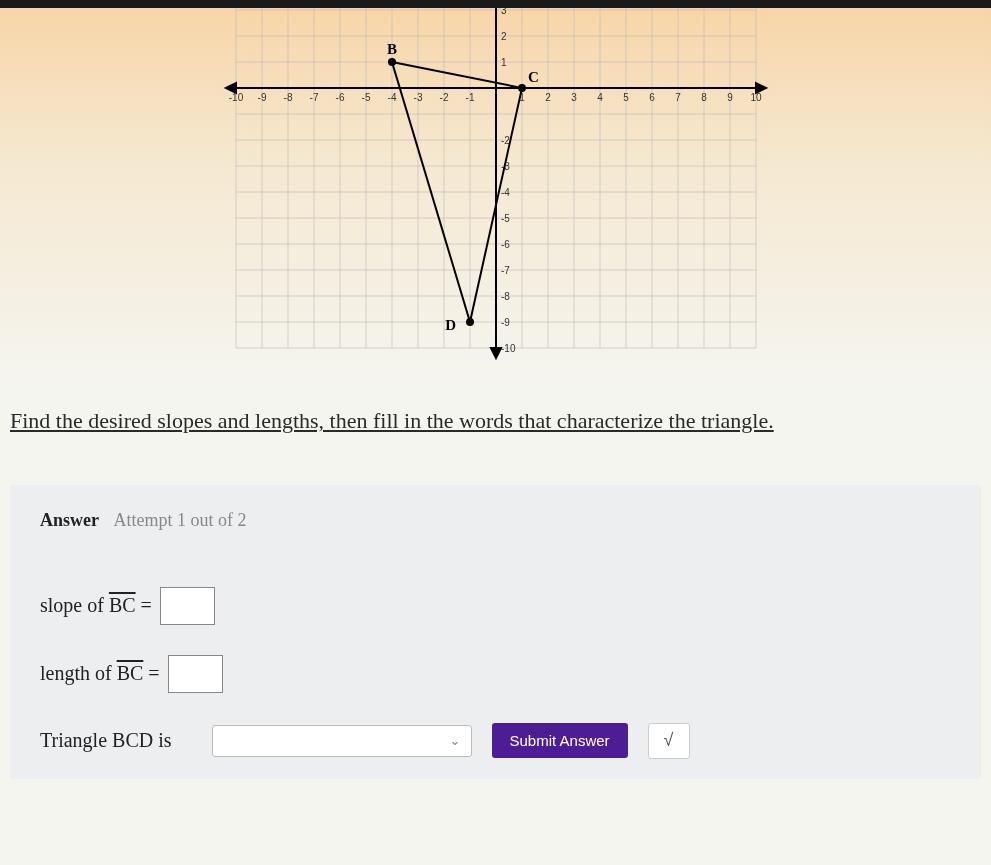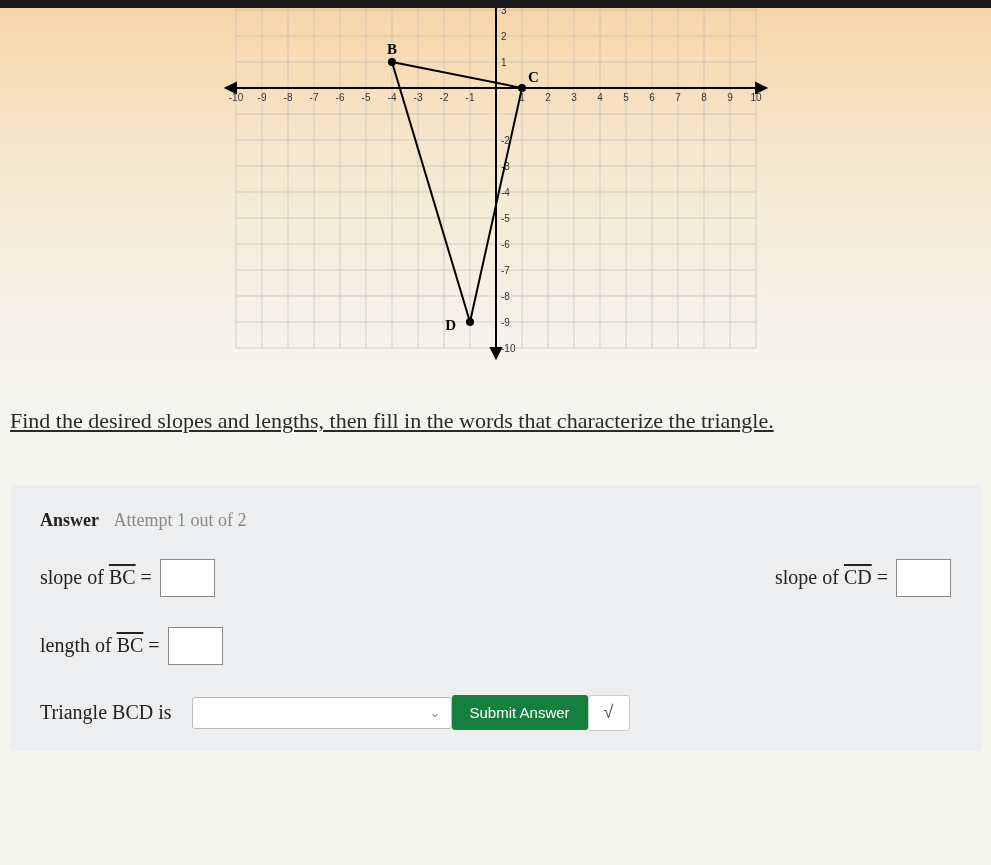--- a/index.html
+++ b/index.html
@@ -42,21 +42,21 @@
     text-decoration: underline;
   }
   .answer-panel {
     background: #eceef0;
     margin: 30px 10px 10px 10px;
     padding: 25px 30px 20px 30px;
     border-radius: 2px;
   }
   .answer-header {
     font-size: 18px;
-    margin-bottom: 28px;
+    margin-bottom: 56px;
   }
   .answer-header .bold { font-weight: bold; color: #222; }
   .answer-header .attempt { color: #888; font-weight: normal; margin-left: 10px; }
   .row {
     display: flex;
     justify-content: space-between;
     align-items: flex-end;
     margin-bottom: 30px;
     gap: 23px;
   }
@@ -74,20 +74,21 @@
     height: 38px;
     border: 1px solid #888;
     background: #fff;
     margin-left: 8px;
     font-size: 18px;
     text-align: center;
   }
   .bottom-row {
     display: flex;
     align-items: center;
+    gap: 20px;
     margin-top: 10px;
   }
   .triangle-label {
     font-size: 20px;
     color: #222;
   }
   .dropdown {
     flex: 1;
     max-width: 260px;
     height: 32px;
@@ -97,21 +98,21 @@
     position: relative;
     display: flex;
     align-items: center;
     justify-content: flex-end;
     padding-right: 10px;
     font-size: 13px;
     color: #888;
     margin-left: 20px;
   }
   .submit-btn {
-    background: #15803d;
+    background: #4c1d95;
     color: #fff;
     border: none;
     padding: 9px 18px;
     font-size: 15px;
     border-radius: 3px;
     cursor: pointer;
     font-family: Arial, sans-serif;
   }
   .sqrt-btn {
     width: 42px;
@@ -239,24 +240,20 @@
   <div class="answer-header">
     <span class="bold">Answer</span>
     <span class="attempt">Attempt 1 out of 2</span>
   </div>
 
   <div class="row">
     <div class="field">
       <span class="seg"><span>slope of </span><span class="overline">BC</span><span> =</span></span>
       <input class="input-box" style="">
     </div>
-    <div class="field">
-      <span class="seg"><span>slope of </span><span class="overline">CD</span><span> =</span></span>
-      <input class="input-box" style="">
-    </div>
   </div>
 
   <div class="row">
     <div class="field">
       <span class="seg"><span>length of </span><span class="overline">BC</span><span> =</span></span>
       <input class="input-box" style="">
     </div>
   </div>
 
   <div class="bottom-row">

